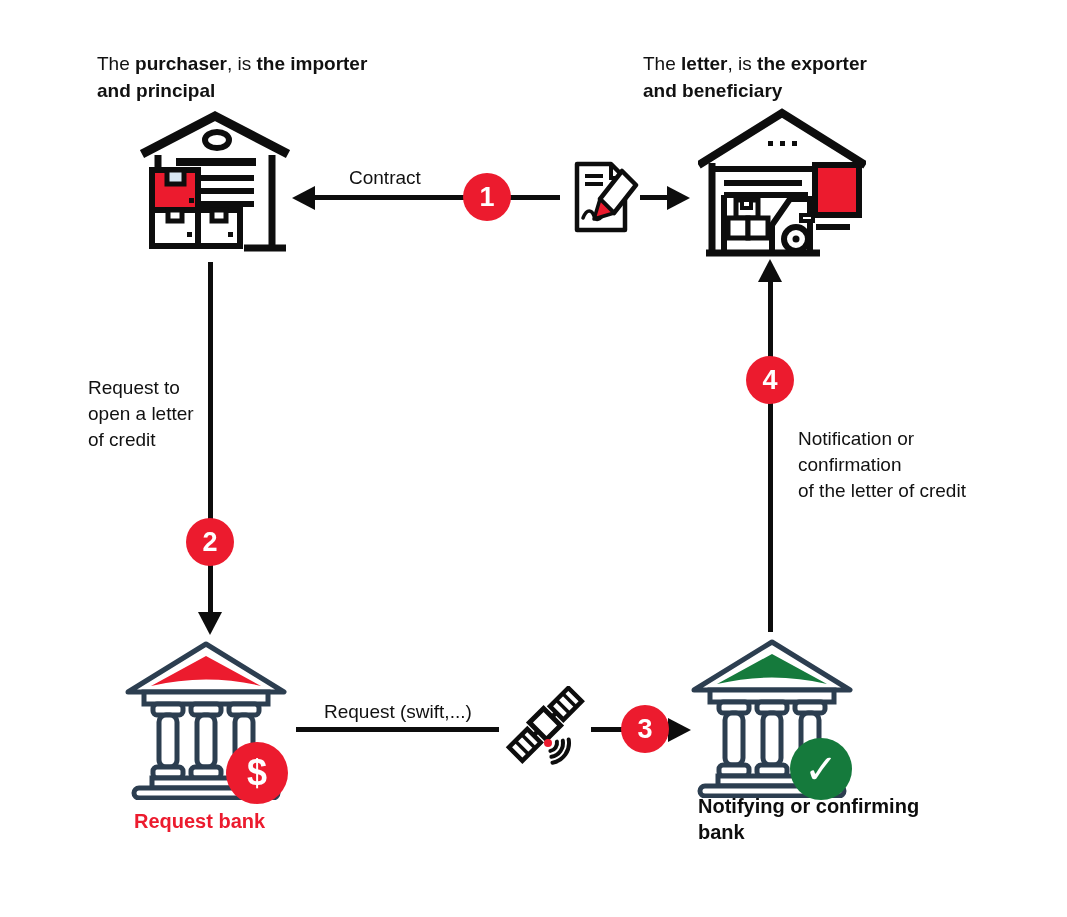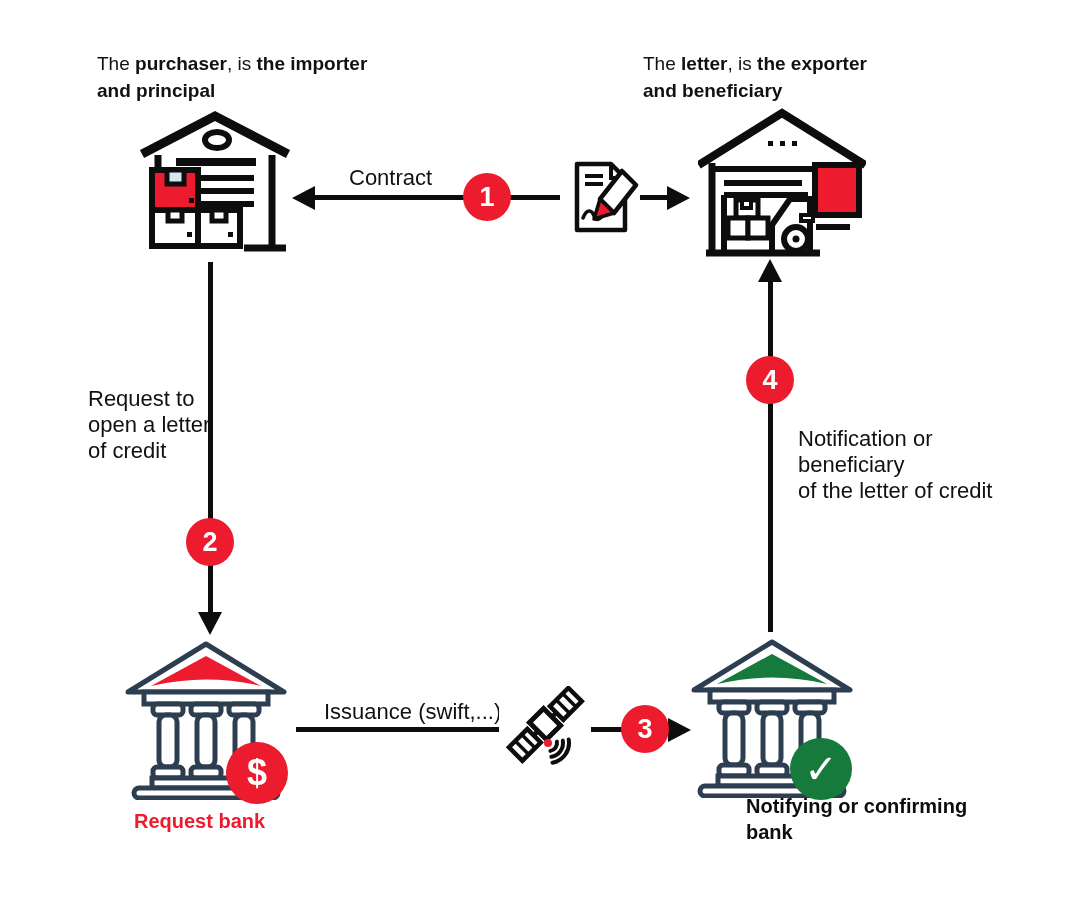--- a/index.html
+++ b/index.html
@@ -15,21 +15,21 @@
     width:1067px;height:917px;
     background:#fff;
     font-family:"Liberation Sans","DejaVu Sans",sans-serif;
     color:var(--ink);
     overflow:hidden;
   }
   .abs{position:absolute;}
   
   .actor-label{font-size:19px;line-height:27px;color:#111;}
   .actor-label b{font-weight:700;}
-  .step-label{font-size:22px;line-height:26px;color:#111;white-space:pre-line;}
+  .step-label{font-size:19px;line-height:26px;color:#111;white-space:pre-line;}
   .bank-label{font-size:20px;line-height:26px;font-weight:700;white-space:pre-line;}
   .bank-label.red{color:var(--red);}
   
   .hline{height:5px;background:var(--ink);z-index:1;}
   .vline{width:5px;background:var(--ink);z-index:1;}
   .ah{width:0;height:0;z-index:1;}
   .ah.left {border-top:12px solid transparent;border-bottom:12px solid transparent;border-right:23px solid var(--ink);}
   .ah.right{border-top:12px solid transparent;border-bottom:12px solid transparent;border-left:23px solid var(--ink);}
   .ah.down {border-left:12px solid transparent;border-right:12px solid transparent;border-top:23px solid var(--ink);}
   .ah.up   {border-left:12px solid transparent;border-right:12px solid transparent;border-bottom:23px solid var(--ink);}
@@ -128,21 +128,21 @@
       <line x1="24" y1="18" x2="42" y2="18" stroke-width="4"></line>
       <line x1="24" y1="26" x2="42" y2="26" stroke-width="4"></line>
       <path d="M22,60 C26,50 31,52 33,58 C35,64 39,62 44,54" stroke-width="3.5" fill="none" stroke-linecap="round"></path>
       <polygon points="61,13 75,27 53,55 39,41" stroke-width="4.5" stroke-linejoin="round" fill="#fff"></polygon>
       <polygon points="39,41 53,55 33,61" stroke-width="3.5" stroke-linejoin="round" fill="var(--red)"></polygon>
     </svg>
   </div>
 
   <div class="abs vline" style="left:208px;top:262px;height:356px;"></div>
   <div class="abs ah down" style="left:198px;top:612px;"></div>
-  <div class="abs step-label" style="left:88px;top:375px;margin-top:11px;">Request to
+  <div class="abs step-label" style="left:88px;top:375px;">Request to
 open a letter
 of credit</div>
   <div class="abs step-badge" style="left:186px;top:518px;">2</div>
 
   <div class="abs icon-box" style="left:120px;top:636px;">
     <svg width="172" height="164" viewBox="0 0 172 164" fill="#fff" stroke="var(--navy)">
       <polygon points="86,8 164,56 8,56" stroke-width="5" stroke-linejoin="round"></polygon>
       <path d="M86,20 L141,50 Q86,37 31,50 Z" fill="var(--red)" stroke="none"></path>
       <rect x="24" y="56" width="124" height="12" stroke-width="5"></rect>
       <rect x="33" y="68" width="30" height="11" rx="4" stroke-width="5"></rect>
@@ -156,21 +156,21 @@
       <rect x="109" y="131" width="30" height="11" rx="4" stroke-width="5"></rect>
       <rect x="32" y="142" width="108" height="10" stroke-width="5"></rect>
       <rect x="14" y="152" width="144" height="10" rx="5" stroke-width="5"></rect>
     </svg>
   </div>
   <div class="abs round-badge dollar" style="left:226px;top:742px;">$</div>
   <div class="abs bank-label red" style="left:134px;top:808px;">Request bank</div>
 
   <div class="abs hline" style="left:296px;top:727px;width:374px;"></div>
   <div class="abs ah right" style="left:668px;top:718px;"></div>
-  <div class="abs step-label" style="left:324px;top:699px;">Issuance (swift,...)</div>
+  <div class="abs step-label" style="left:324px;top:699px;">Request (swift,...)</div>
   <div class="abs step-badge" style="left:621px;top:705px;">3</div>
 
   <div class="abs icon-chip" style="left:499px;top:684px;width:92px;height:92px;">
     <svg width="88" height="88" viewBox="0 0 88 88" fill="none" stroke="var(--ink)">
       <g transform="rotate(-45 44 38)">
         <rect x="2" y="29" width="26" height="19" stroke-width="4.5" fill="#fff"></rect>
         <line x1="11" y1="29" x2="11" y2="48" stroke-width="3.5"></line>
         <line x1="20" y1="29" x2="20" y2="48" stroke-width="3.5"></line>
         <line x1="28" y1="38" x2="34" y2="38" stroke-width="4.5"></line>
         <rect x="34" y="26" width="20" height="24" stroke-width="5" fill="#fff"></rect>
@@ -198,23 +198,23 @@
       <rect x="77" y="79" width="18" height="52" rx="7" stroke-width="5"></rect>
       <rect x="71" y="131" width="30" height="11" rx="4" stroke-width="5"></rect>
       <rect x="109" y="68" width="30" height="11" rx="4" stroke-width="5"></rect>
       <rect x="115" y="79" width="18" height="52" rx="7" stroke-width="5"></rect>
       <rect x="109" y="131" width="30" height="11" rx="4" stroke-width="5"></rect>
       <rect x="32" y="142" width="108" height="10" stroke-width="5"></rect>
       <rect x="14" y="152" width="144" height="10" rx="5" stroke-width="5"></rect>
     </svg>
   </div>
   <div class="abs round-badge check" style="left:790px;top:738px;">✓</div>
-  <div class="abs bank-label" style="left:698px;top:793px;margin-left:48px;">Notifying or confirming
+  <div class="abs bank-label" style="left:698px;top:793px;">Notifying or confirming
 bank</div>
 
   <div class="abs vline" style="left:768px;top:280px;height:352px;"></div>
   <div class="abs ah up" style="left:758px;top:259px;"></div>
   <div class="abs step-label" style="left:798px;top:426px;">Notification or
-beneficiary
+confirmation
 of the letter of credit</div>
   <div class="abs step-badge" style="left:746px;top:356px;">4</div>
 
 </div>
 
 </body></html>

